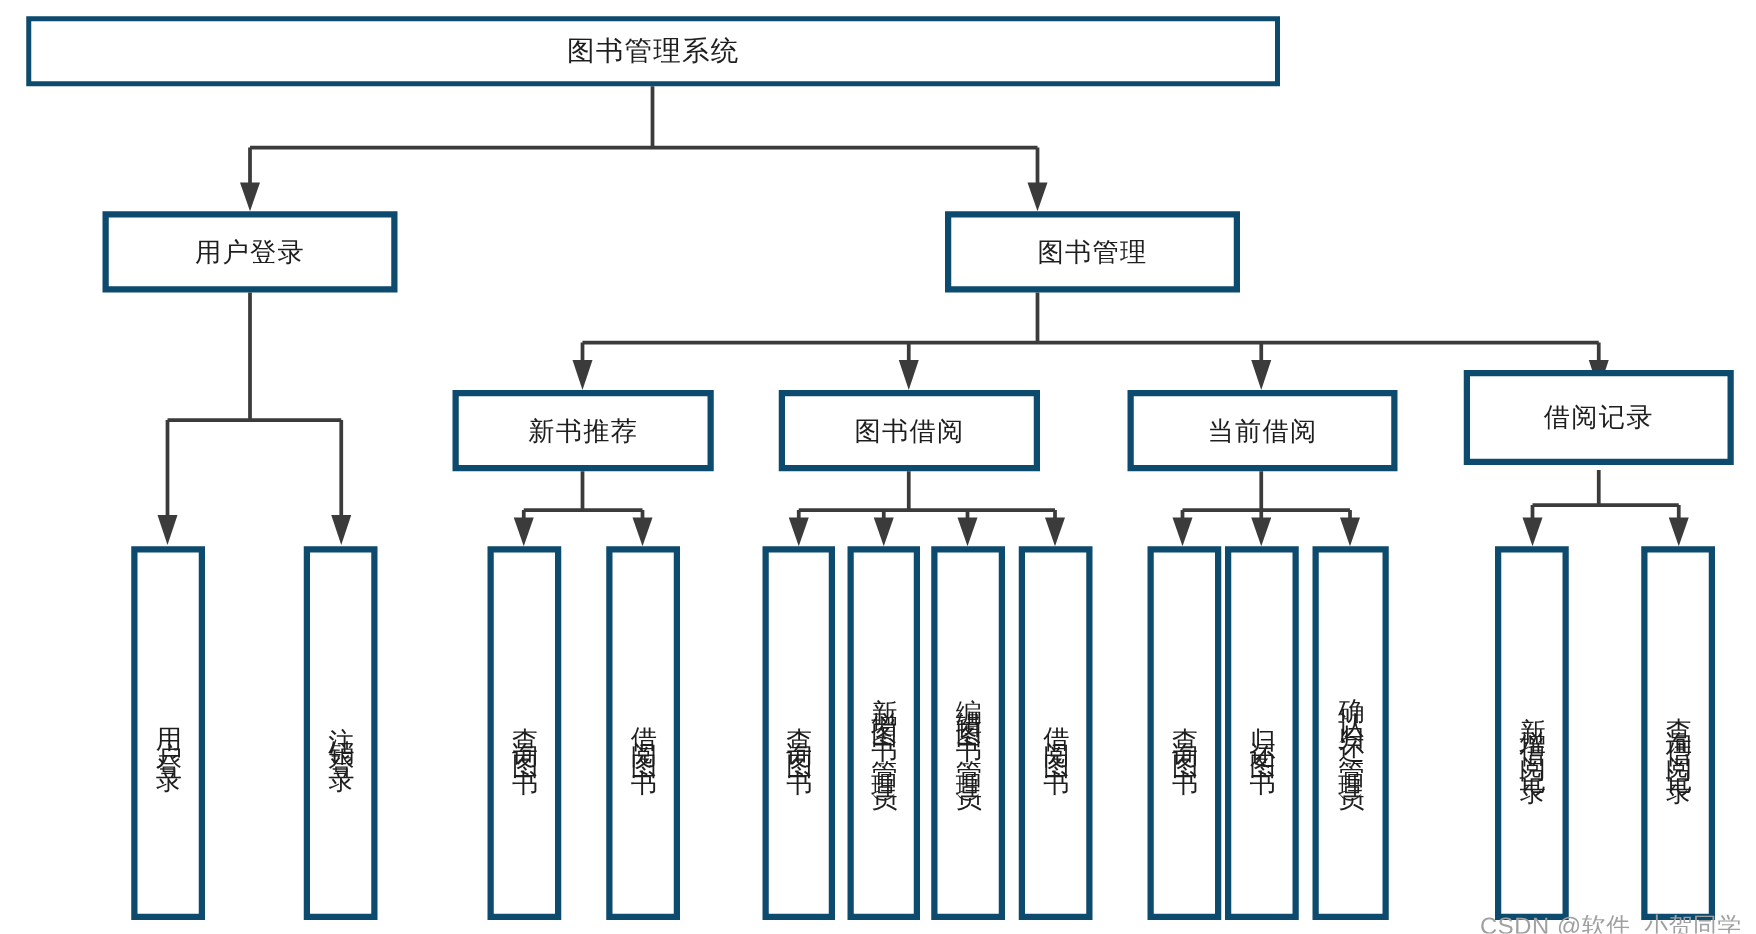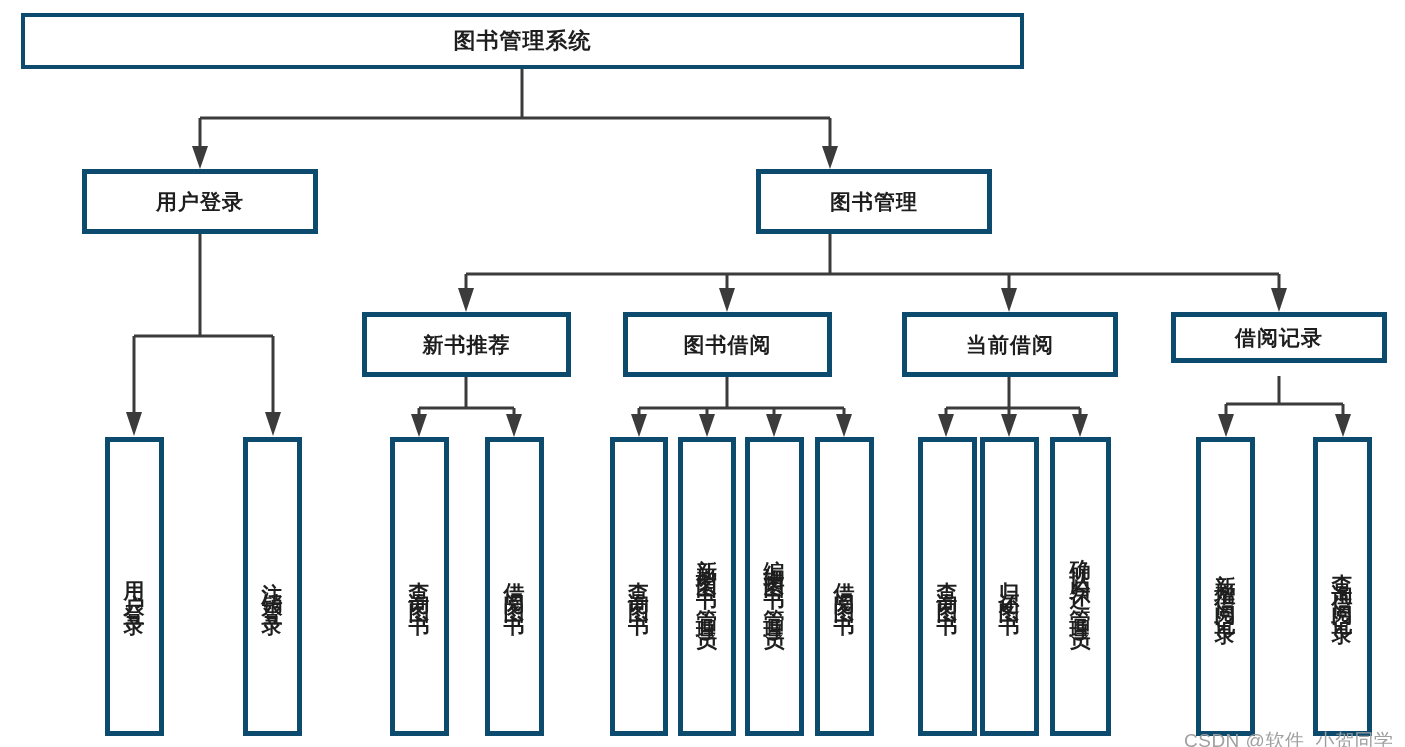--- a/index.html
+++ b/index.html
@@ -28,21 +28,20 @@
     background: #ffffff;
     border: 5px solid #0c4a6e;
     display: flex;
     align-items: center;
     justify-content: center;
     color: #1e1e1e;
     font-size: 21px;
     letter-spacing: 1px;
     text-align: center;
     z-index: 2;
-    font-weight: bold;
   }
   .node.root {
     font-size: 22px;
   }
   .leaf {
     writing-mode: vertical-rl;
     text-orientation: mixed;
     font-size: 21px;
     letter-spacing: 11px;
     line-height: 1;
@@ -156,21 +155,21 @@
 
   <div class="node" style="left:362px; top:312px; width:209px; height:65px;text-align:center;">
     <span>新书推荐</span>
   </div>
   <div class="node" style="left:902px; top:312px; width:216px; height:65px;">
     <span>当前借阅</span>
   </div>
   <div class="node" style="left:623px; top:312px; width:209px; height:65px;">
     <span>图书借阅</span>
   </div>
-  <div class="node" style="left:1171px; top:312px; width:216px; height:51px;">
+  <div class="node" style="left:1171px; top:296px; width:216px; height:76px;">
     <span>借阅记录</span>
   </div>
 
   <div class="node leaf" style="left:105px; top:437px; width:59px; height:299px;">
     <span>用户登录</span>
   </div>
   <div class="node leaf" style="left:243px; top:437px; width:59px; height:299px;">
     <span>注销登录</span>
   </div>
 

